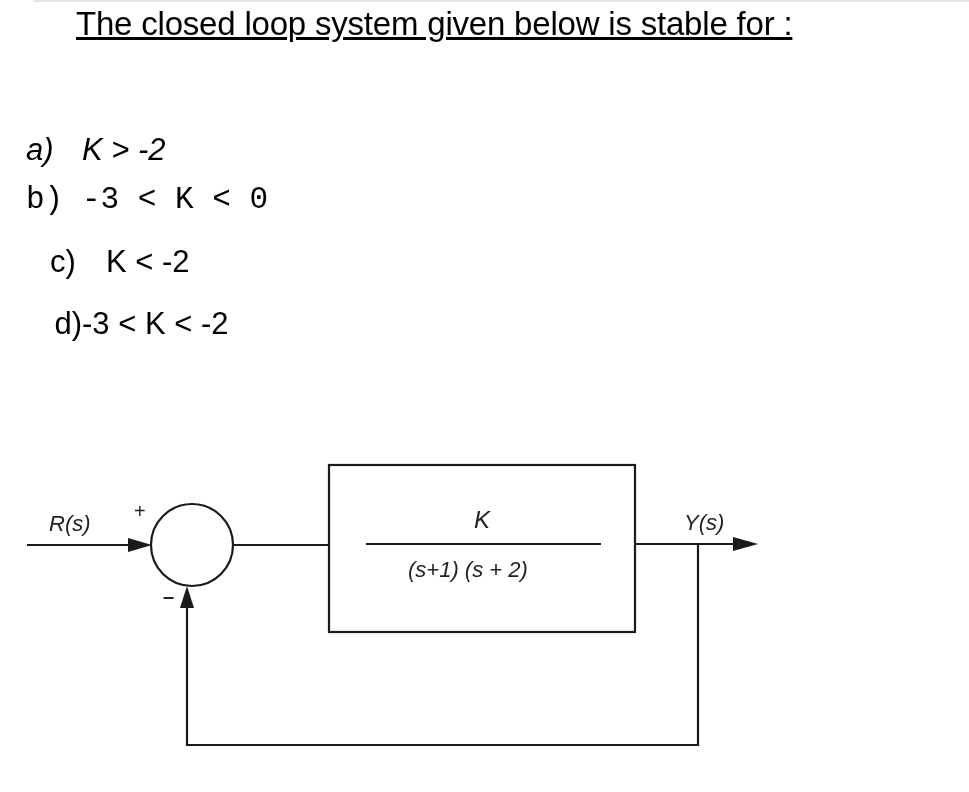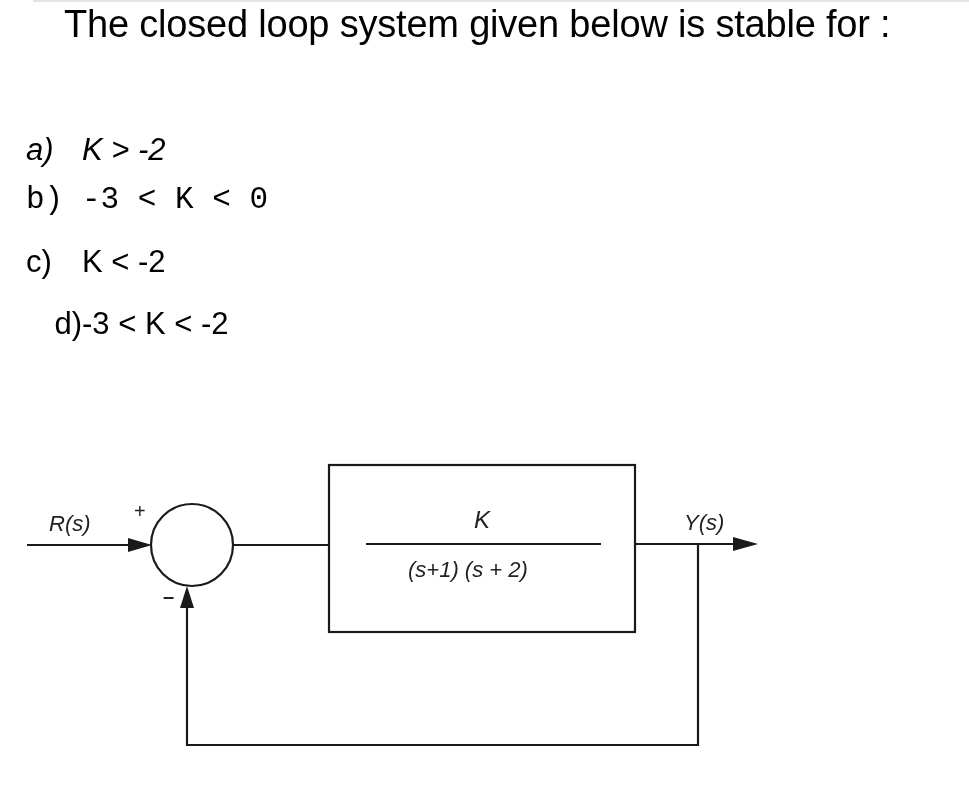--- a/index.html
+++ b/index.html
@@ -1,39 +1,39 @@
 <!DOCTYPE html>
 <html><head>
 <meta charset="utf-8">
 <style>
   html, body { margin: 0; padding: 0; background: #ffffff; }
   body { width: 969px; height: 792px; position: relative; overflow: hidden; font-family: "Liberation Sans", sans-serif; color: #000; }
   .top-rule { position: absolute; left: 33px; top: 0; width: 936px; height: 2px; background: #e4e4e4; }
-  .question { position: absolute; left: 64px; top: 4px; font-size: 38px; line-height: 40px; white-space: nowrap; letter-spacing: -0.2px; }
+  .question { position: absolute; left: 76px; top: 4px; font-size: 33px; line-height: 40px; white-space: nowrap; letter-spacing: -0.2px; text-decoration: underline; }
   .options { position: absolute; left: 26px; top: 118px; }
   .option { position: absolute; left: 0; font-size: 31px; line-height: 40px; white-space: nowrap; }
   .option .lbl { display: inline-block; width: 56px; }
   .diagram { position: absolute; left: 0; top: 0; width: 969px; height: 792px; }
   .diagram text { font-family: "Liberation Sans", sans-serif; font-style: italic; fill: #222; }
 </style>
 </head>
 <body>
 
 <div class="top-rule"></div>
 
 <div class="question">The closed loop system given below is stable for :</div>
 
 <div class="options">
   <div class="option" style="top:12px;font-style:italic;">
     <span class="lbl">a)</span><span>K &gt; -2</span>
   </div>
   <div class="option" style="top:62px;font-family:Liberation Mono, monospace;">
     <span class="lbl">b)</span><span>-3 &lt; K &lt; 0</span>
   </div>
-  <div class="option" style="top:124px;">
+  <div class="option" style="top:124px;margin-left:24px;">
     <span class="lbl">c)</span><span>K &lt; -2</span>
   </div>
   <div class="option" style="top:186px;text-align:right;">
     <span class="lbl">d)</span><span>-3 &lt; K &lt; -2</span>
   </div>
 </div>
 
 <svg class="diagram" width="969" height="792" viewBox="0 0 969 792" xmlns="http://www.w3.org/2000/svg">
   <g stroke="#1a1a1a" stroke-width="2.2" fill="none">
 

